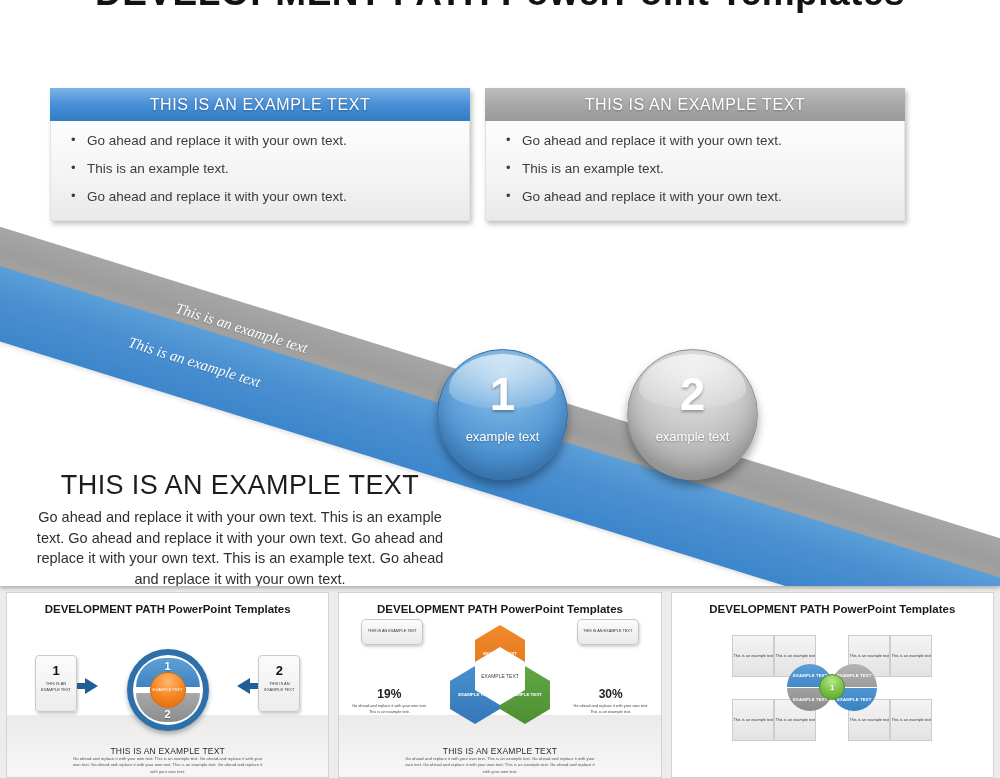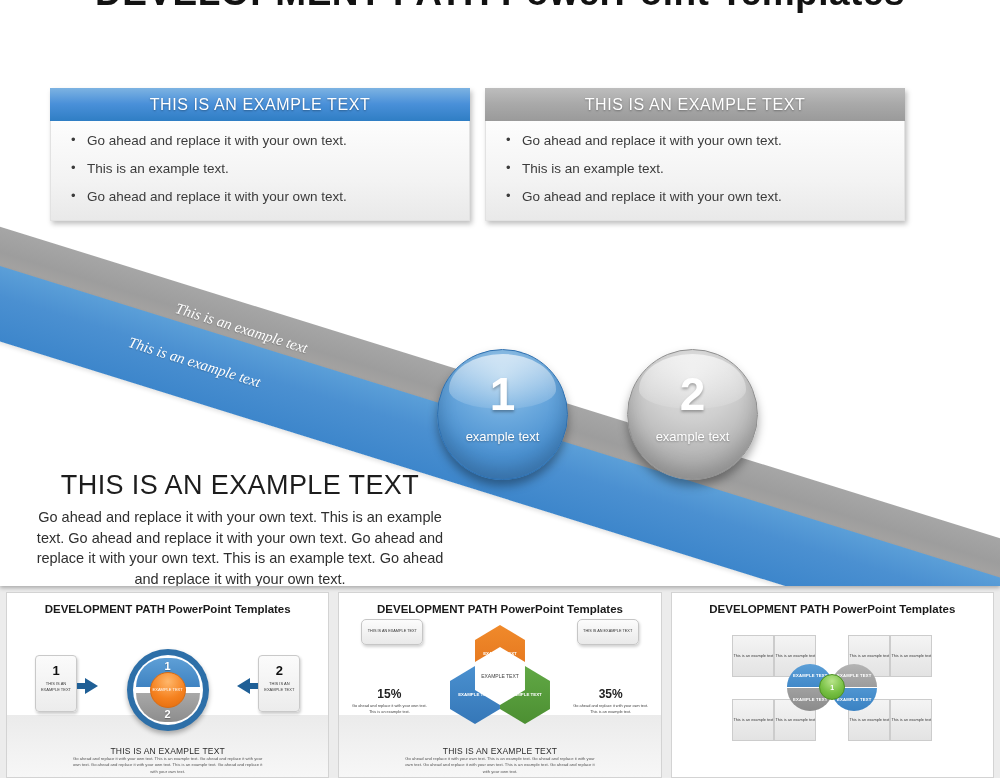--- a/index.html
+++ b/index.html
@@ -367,25 +367,25 @@
     <div class="t2-callout" id="t2-callout-right">THIS IS AN EXAMPLE TEXT</div>
 
     <div id="t2-stage">
       <div class="hex" id="hex-top">EXAMPLE TEXT</div>
       <div class="hex" id="hex-left">EXAMPLE TEXT</div>
       <div class="hex" id="hex-right">EXAMPLE TEXT</div>
       <div id="hex-center">EXAMPLE TEXT</div>
     </div>
 
     <div class="t2-pct" id="t2-pct-left">
-      <div class="p">15%</div>
+      <div class="p">19%</div>
       <div class="d">Go ahead and replace it with your own text. This is an example text.</div>
     </div>
     <div class="t2-pct" id="t2-pct-right">
-      <div class="p">35%</div>
+      <div class="p">30%</div>
       <div class="d">Go ahead and replace it with your own text. This is an example text.</div>
     </div>
 
     <div class="thumb-foot">
       <div class="ft">THIS IS AN EXAMPLE TEXT</div>
       <div class="fb">Go ahead and replace it with your own text. This is an example text. Go ahead and replace it with your own text. Go ahead and replace it with your own text. This is an example text. Go ahead and replace it with your own text.</div>
     </div>
   </div>
 
   <div class="thumb" id="thumb-3">

